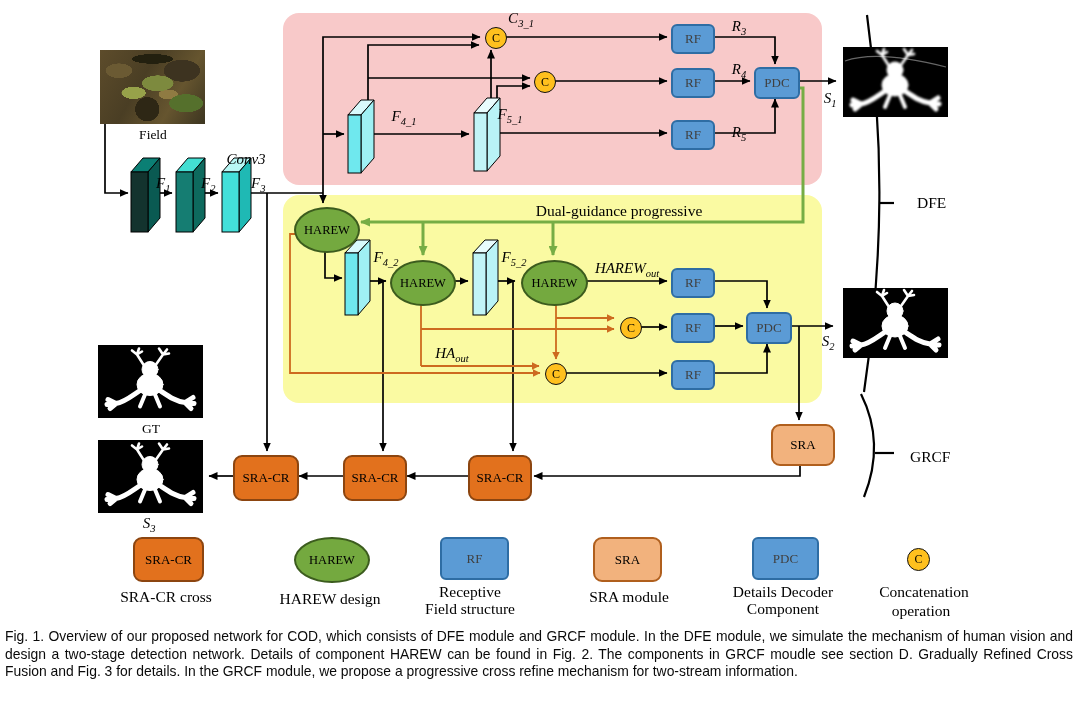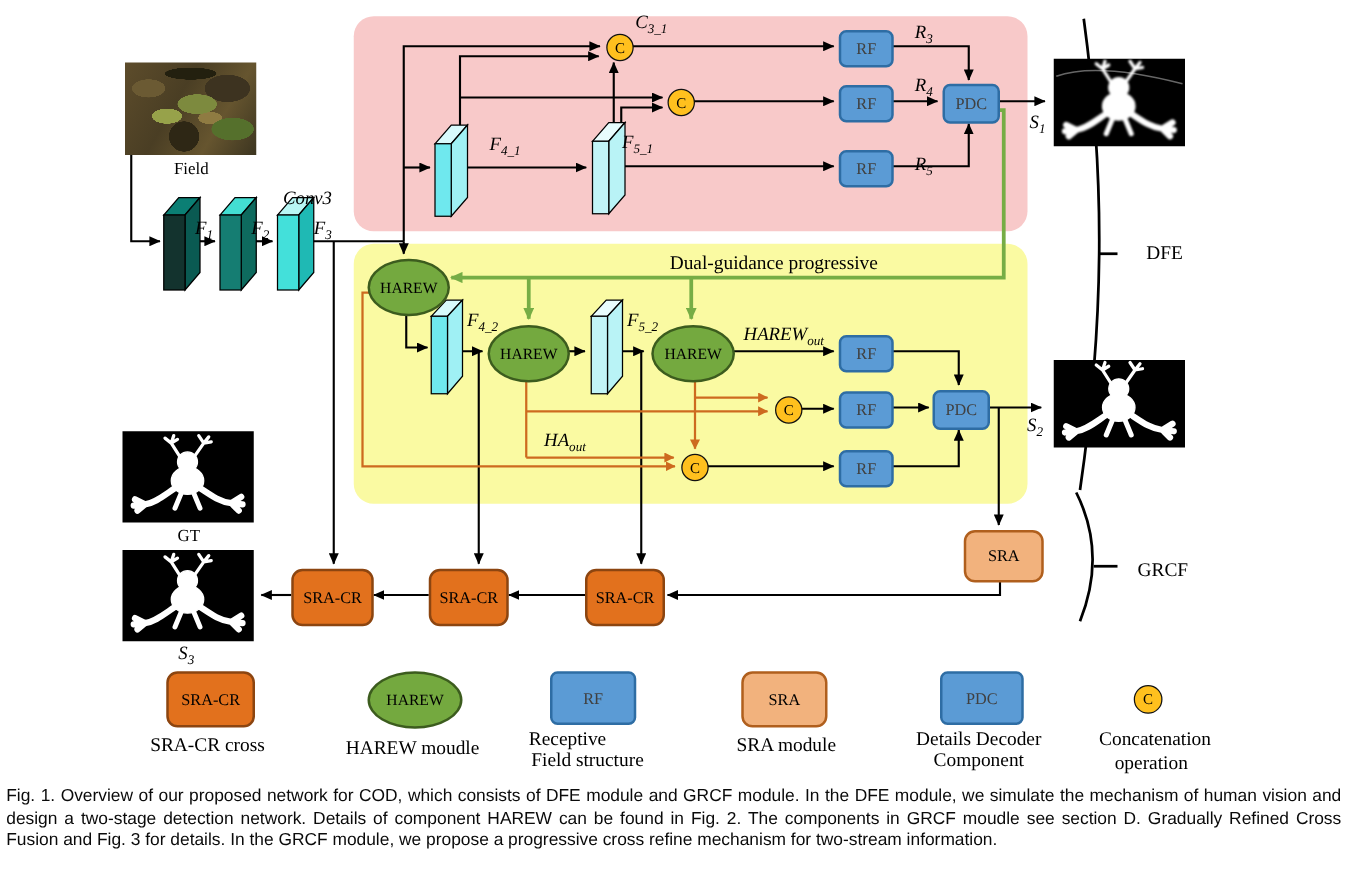--- a/index.html
+++ b/index.html
@@ -305,25 +305,25 @@
   <span class="lbl" style="left:917px;top:194px;font-size:15.5px;">DFE</span>
   <span class="lbl" style="left:910px;top:448px;font-size:15.5px;">GRCF</span>
 
   <div class="box orange" style="left:133px;top:537px;width:67px;height:41px;">
       <span>SRA-CR</span>
     </div>
   <span class="lbl ctr legend-label" style="left:166px;top:588px;">SRA-CR cross</span>
   <div class="ellipse" style="left:294px;top:537px;width:72px;height:42px;">
       <span>HAREW</span>
     </div>
-  <span class="lbl ctr legend-label" style="left:330px;top:590px;">HAREW moudle</span>
+  <span class="lbl ctr legend-label" style="left:330px;top:590px;">HAREW design</span>
   <div class="box blue" style="left:440px;top:537px;width:65px;height:39px;">
       <span>RF</span>
     </div>
-  <span class="lbl ctr legend-label" style="left:454px;top:583px;">Receptive</span>
+  <span class="lbl ctr legend-label" style="left:470px;top:583px;">Receptive</span>
   <span class="lbl ctr legend-label" style="left:470px;top:600px;">Field structure</span>
   <div class="box salmon" style="left:593px;top:537px;width:65px;height:41px;">
       <span>SRA</span>
     </div>
   <span class="lbl ctr legend-label" style="left:629px;top:588px;">SRA module</span>
   <div class="box blue" style="left:752px;top:537px;width:63px;height:39px;">
       <span>PDC</span>
     </div>
   <span class="lbl ctr legend-label" style="left:783px;top:583px;">Details Decoder</span>
   <span class="lbl ctr legend-label" style="left:783px;top:600px;text-align:center;">Component</span>

